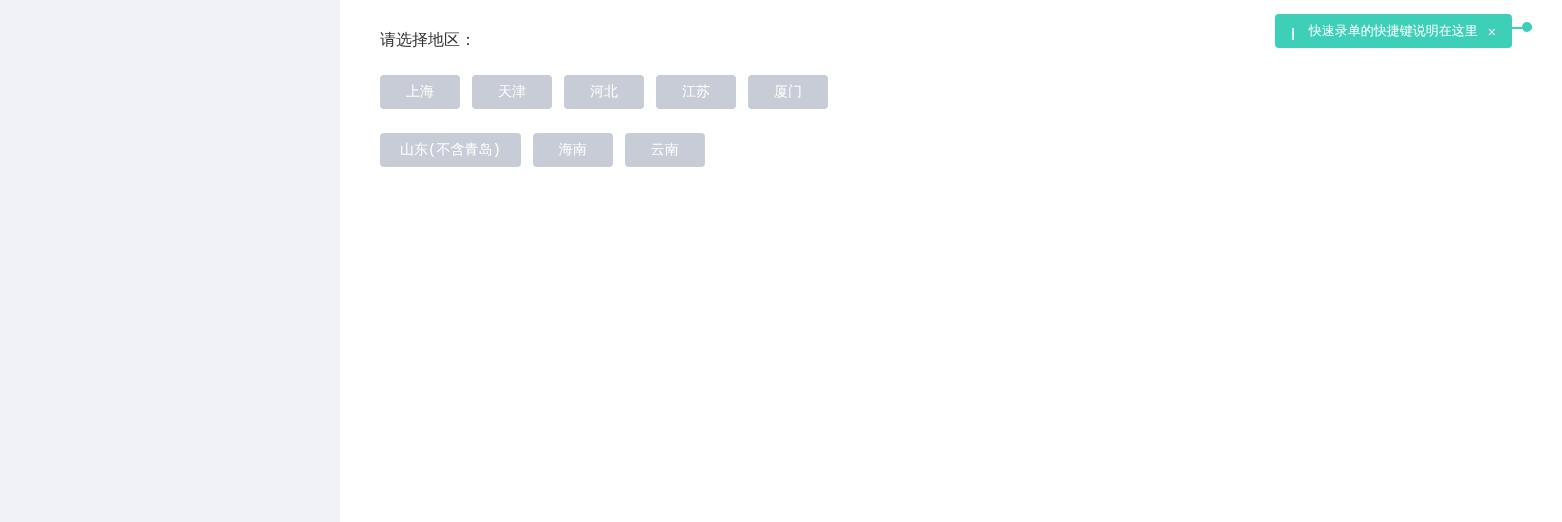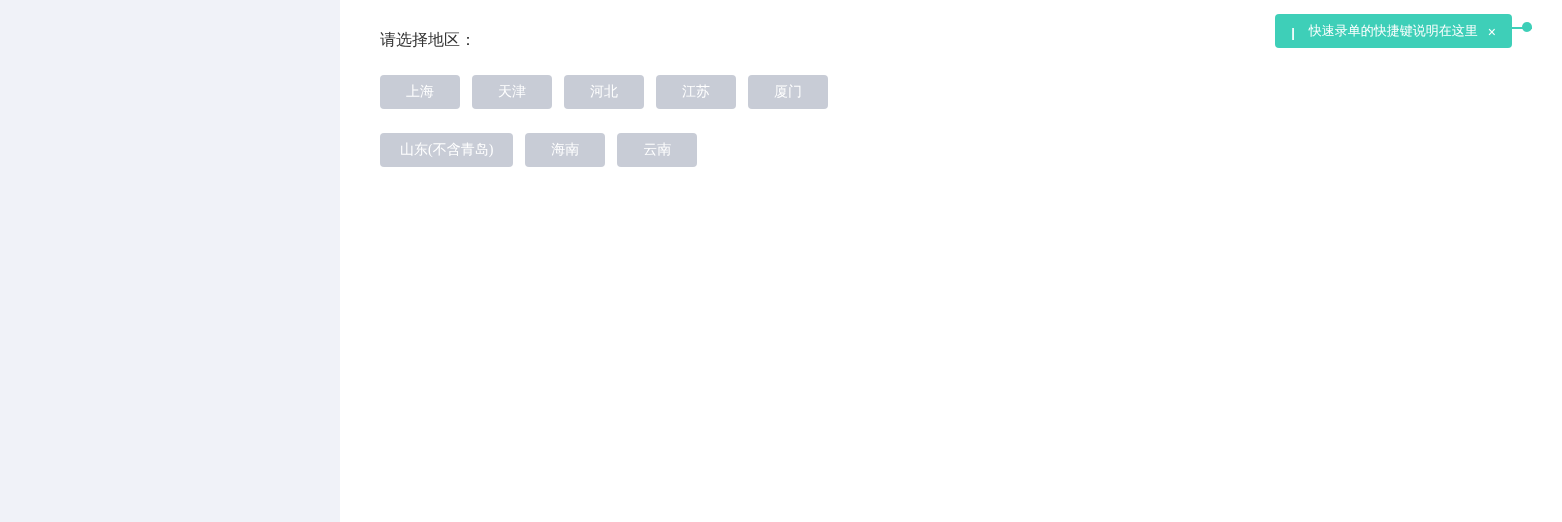--- a/index.html
+++ b/index.html
@@ -50,21 +50,21 @@
     }
 
     .region-btn {
       padding: 8px 20px;
       background: #c8ccd6;
       border: none;
       border-radius: 4px;
       color: #ffffff;
       font-size: 14px;
       cursor: pointer;
-      font-family: Liberation Serif, serif;
+      font-family: Liberation Mono, monospace;
       min-width: 80px;
       text-align: center;
     }
 
     
     .tooltip-banner {
       position: absolute;
       top: 14px;
       right: 50px;
       background: #3ecfb8;

